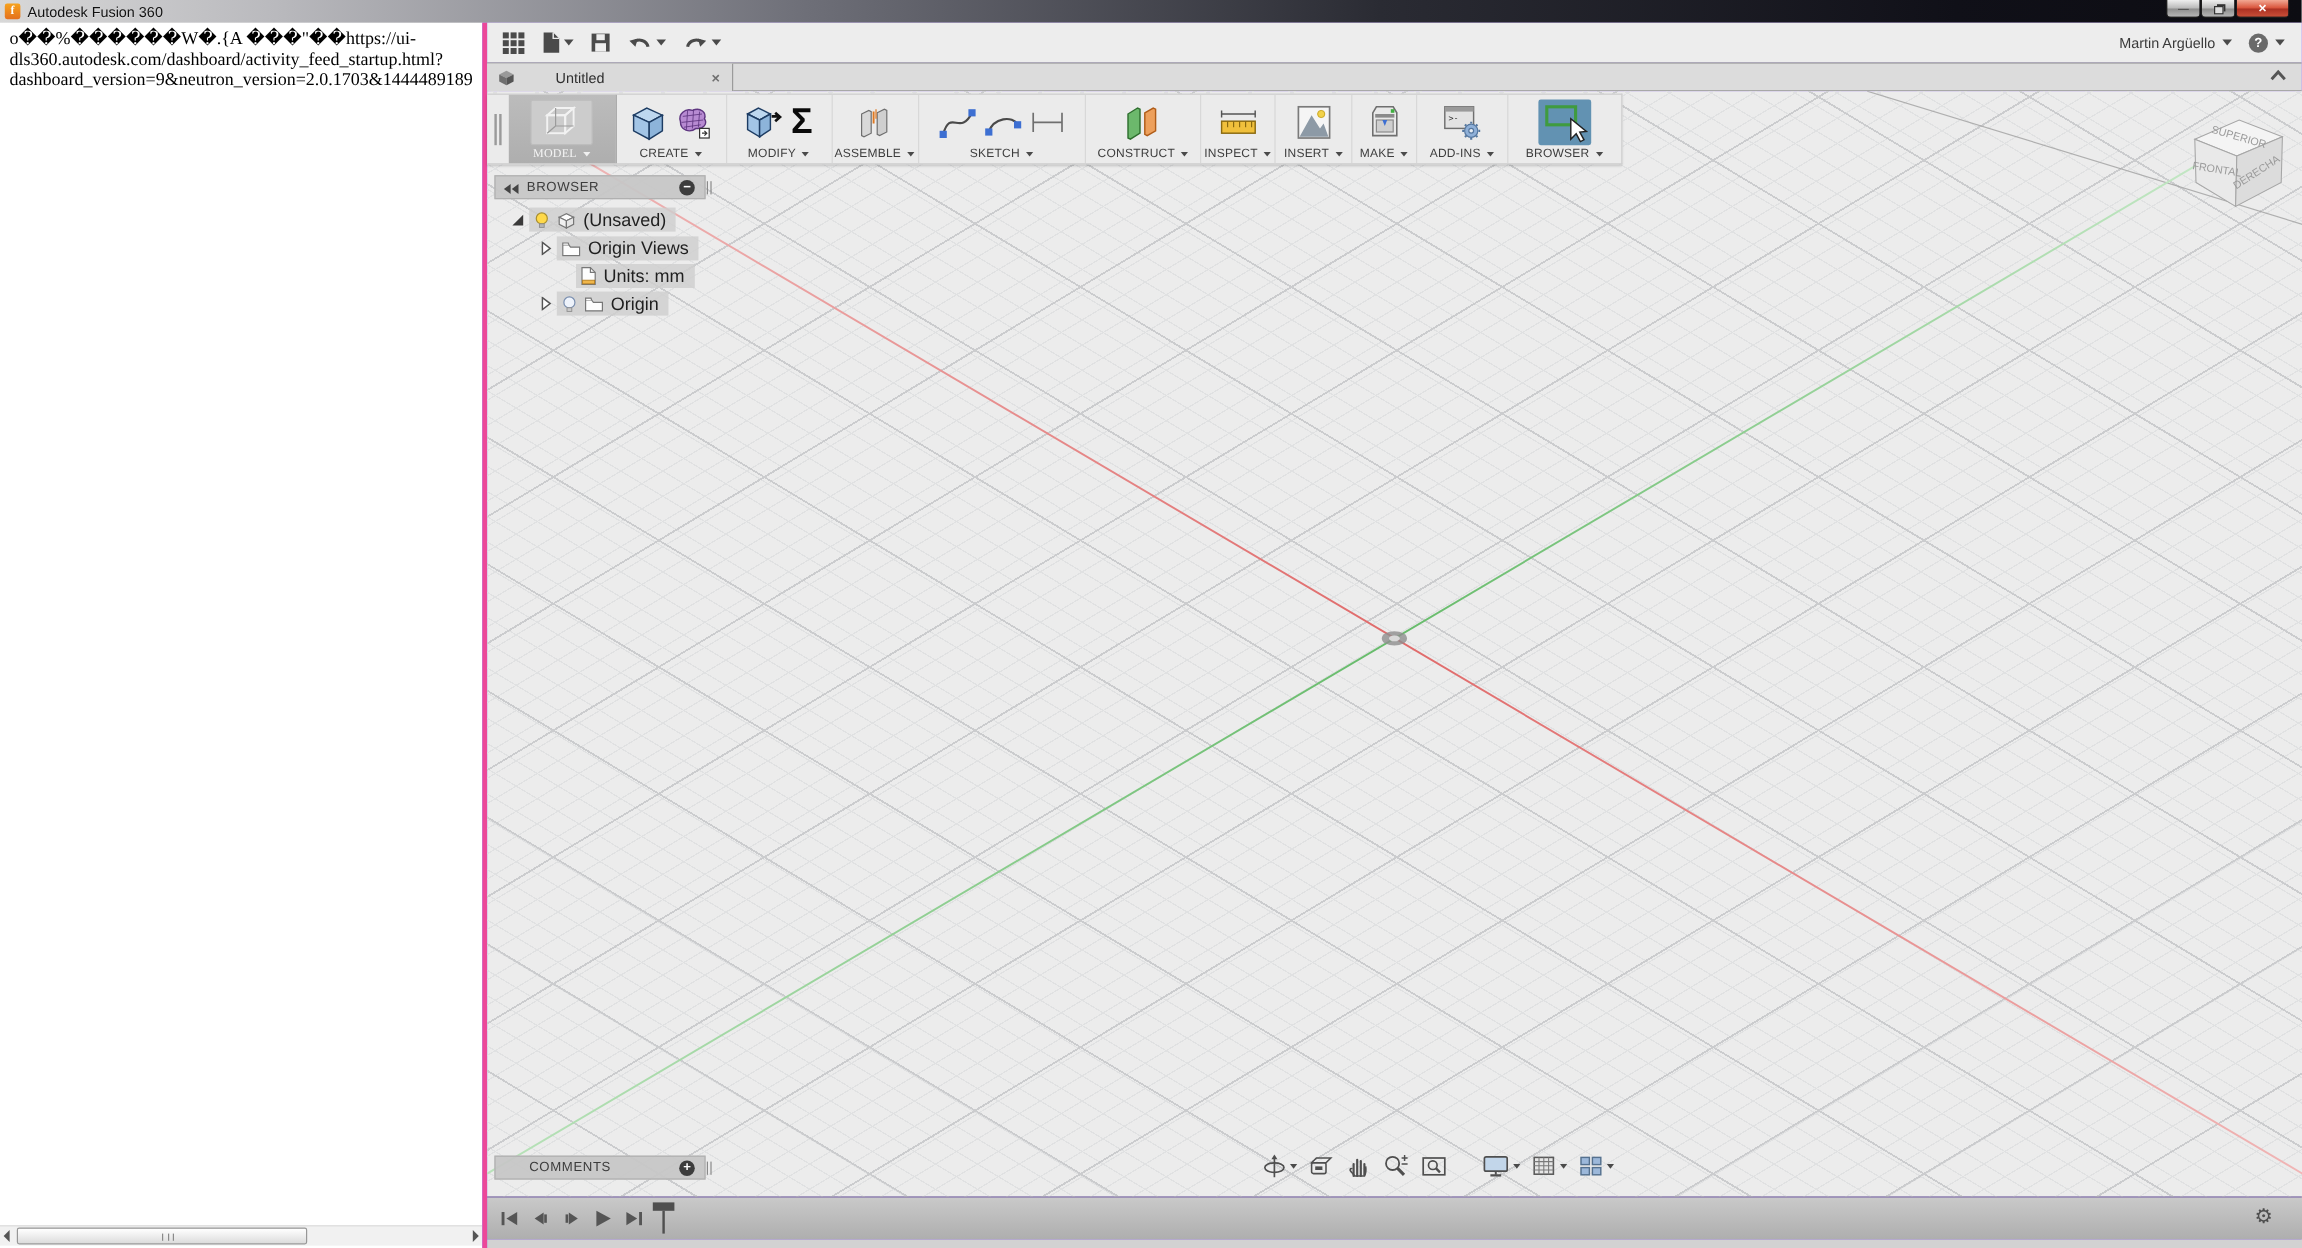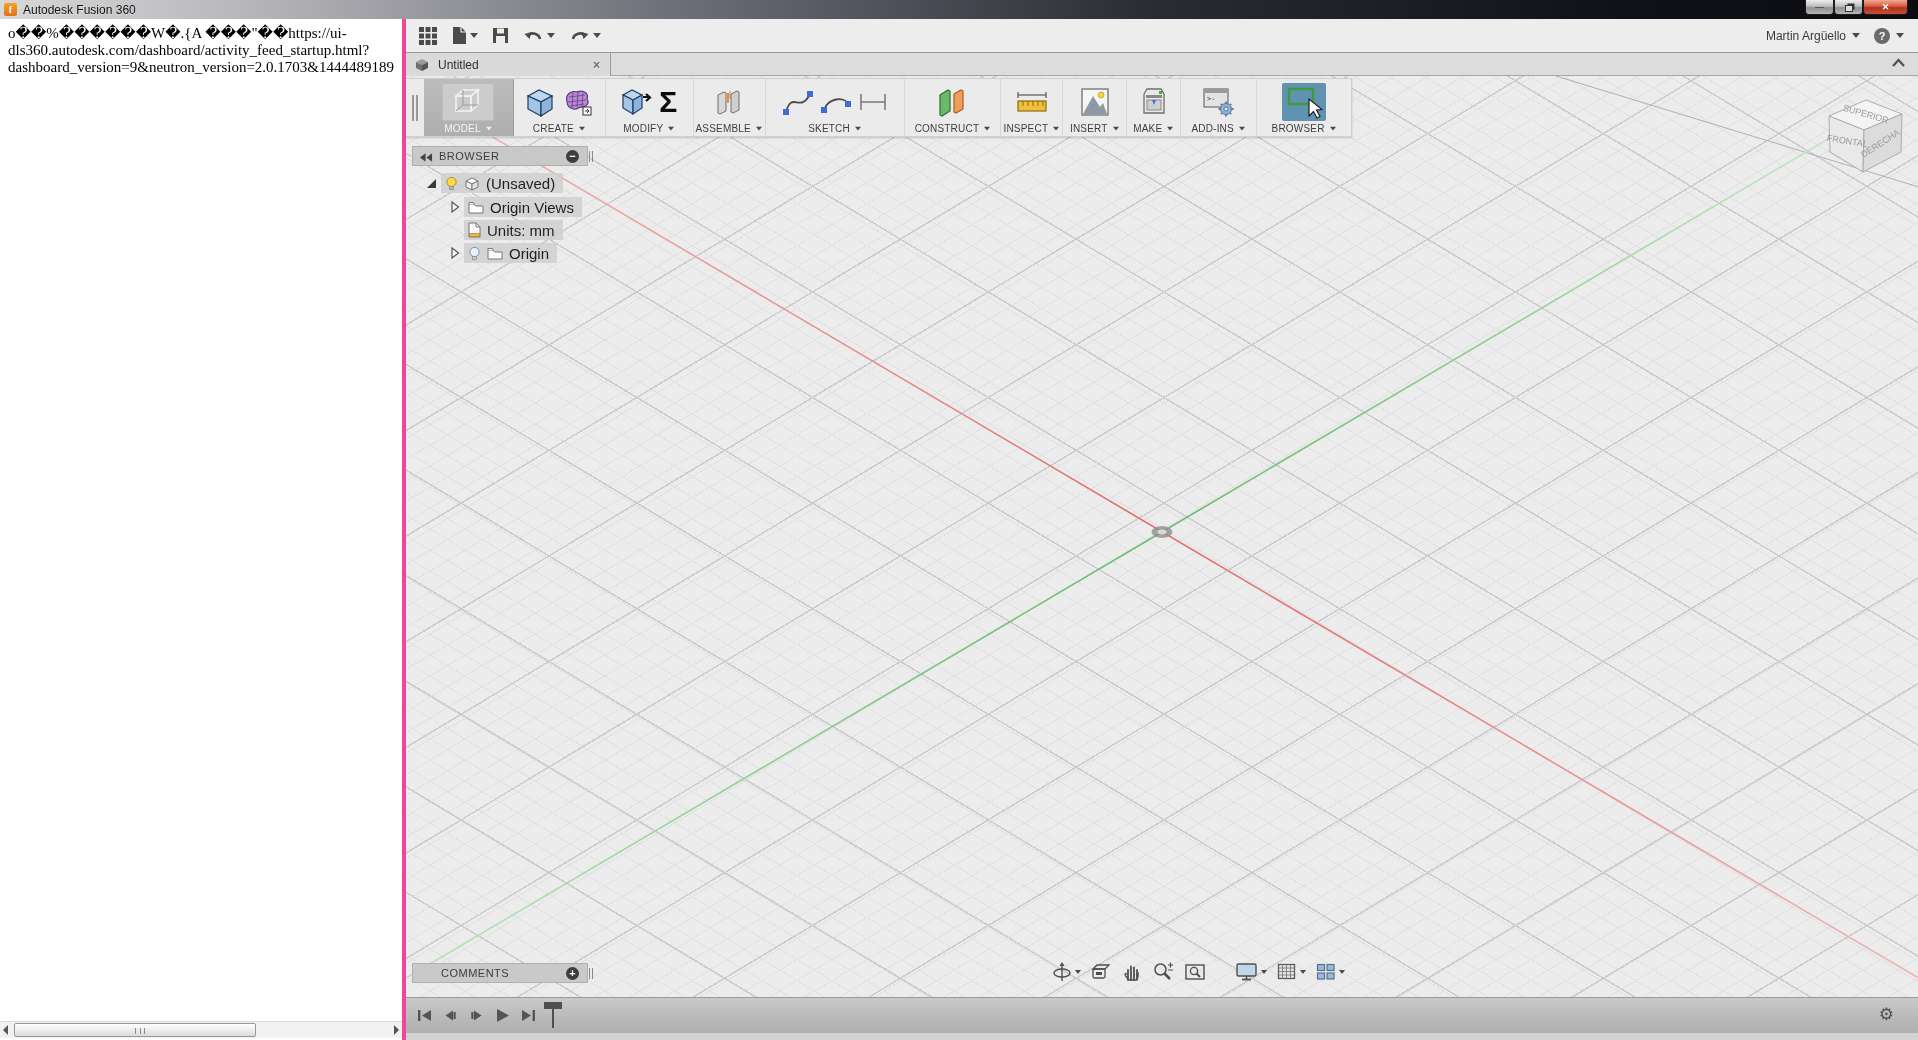--- a/index.html
+++ b/index.html
@@ -44,21 +44,21 @@
   .caret { width:0; height:0; border-left:4px solid transparent; border-right:4px solid transparent; border-top:5px solid #4a4a4a; display:inline-block; }
   .qat-right { position:absolute; right:14px; top:0; height:33px; display:flex; align-items:center; gap:14px; }
   .username { font-size:12px; color:#3a3a3a; display:flex; align-items:center; gap:6px; }
   .help-circle { width:16px; height:16px; border-radius:50%; background:#6a6a6a; color:#fff; font-size:11px; font-weight:bold;
     display:flex; align-items:center; justify-content:center; }
 
   
   .tabstrip { position:absolute; left:0; top:33px; width:100%; height:24px; background:#dcdcdc;
     border-top:1px solid #9b9b9b; border-bottom:1px solid #a8a8a8; }
   .doc-tab { position:absolute; left:0; top:0; width:205px; height:23px; display:flex; align-items:center;
-    border-right:1px solid #9b9b9b; background:#dadada; }
+    border-right:1px solid #9b9b9b; background:#dadada;gap:25px; }
   .tab-title { font-size:12px; color:#2e2e2e; margin-left:8px; }
   .tab-close { position:absolute; right:10px; font-size:12px; color:#707070; font-weight:bold; }
   .strip-chevron { position:absolute; right:12px; top:5px; }
 
   
   .viewport { position:absolute; left:0; top:57px; width:1516px; height:921px;
     background:
       repeating-linear-gradient(31deg,  rgba(0,0,0,0) 0 89px, #cbccce 89px 90.5px),
       repeating-linear-gradient(-31deg, rgba(0,0,0,0) 0 89px, #cbccce 89px 90.5px),
       repeating-linear-gradient(31deg,  rgba(0,0,0,0) 0 17px, #e0e1e2 17px 18px),
@@ -70,21 +70,21 @@
   .ribbon { position:absolute; left:0; top:2px; width:946px; height:59px; background:#ebebeb;
     border:1px solid #cfcfcf; border-left:none; box-shadow:0 1px 2px rgba(0,0,0,.18); display:flex; }
   .rhandle { width:18px; display:flex; align-items:center; justify-content:center; }
   .rhandle span { display:block; width:2px; height:26px; background:#9a9a9a; box-shadow:4px 0 0 #9a9a9a; margin-right:4px; }
   .rgroup { height:100%; display:flex; flex-direction:column; align-items:center; justify-content:flex-start;
     border-right:1px solid #d8d8d8; padding-top:3px; }
   .rgroup:last-child { border-right:none; }
   .ricons { height:40px; display:flex; align-items:center; justify-content:center; gap:6px; }
   .rlabel { font-size:10px; color:#3d3d3d; letter-spacing:.2px; display:flex; align-items:center; gap:4px; margin-top:1px; }
   .rlabel .caret { border-top-color:#4a4a4a; transform:scale(.75); }
-  .g-model { background:linear-gradient(#bcbcbc,#aeaeae); border-right:1px solid #9d9d9d; }
+  .g-model { background:linear-gradient(#bcbcbc,#aeaeae); border-right:1px solid #9d9d9d;font-family:Liberation Serif, serif; }
   .g-model .rlabel { color:#f5f5f5; }
   .g-model .rlabel .caret { border-top-color:#f0f0f0; }
   .model-tile { width:52px; height:38px; background:#cccccc; border:1px solid #bdbdbd; border-radius:2px;
     display:flex; align-items:center; justify-content:center; }
   .select-tile { width:44px; height:38px; background:#6292b2; border-radius:2px; position:relative; }
 
   
   .palette-header { position:absolute; left:6px; width:176px; height:20px; background:rgba(198,198,198,.93);
     border:1px solid #b0b0b0; display:flex; align-items:center; }
   .palette-title { font-size:11px; color:#3c3c3c; letter-spacing:.5px; margin-left:26px; }
@@ -473,21 +473,21 @@
       </svg>
       <div class="row-bg">
         <svg width="16" height="13" viewBox="0 0 16 13">
           <path d="M1,3 L6,3 L7.5,5 L15,5 L15,12 L1,12 Z" fill="#fdfdfd" stroke="#777" stroke-width="1"></path>
           <path d="M1,3 L1,1.5 L5.5,1.5 L6,3" fill="#fdfdfd" stroke="#777" stroke-width="1"></path>
         </svg>
         <span class="tree-label">Origin Views</span>
       </div>
     </div>
 
-    <div class="tree-row" style="left:58px; top:144px">
+    <div class="tree-row" style="left:74px; top:144px">
       <div class="row-bg">
         <svg width="13" height="16" viewBox="0 0 13 16">
           <path d="M1,1 L8,1 L12,5 L12,15 L1,15 Z" fill="#fdfdfd" stroke="#777" stroke-width="1"></path>
           <path d="M8,1 L8,5 L12,5" fill="none" stroke="#777" stroke-width="1"></path>
           <rect x="1.5" y="11.5" width="10" height="3" fill="#f0b64a" stroke="#b07818" stroke-width="0.7"></rect>
         </svg>
         <span class="tree-label">Units: mm</span>
       </div>
     </div>
 

